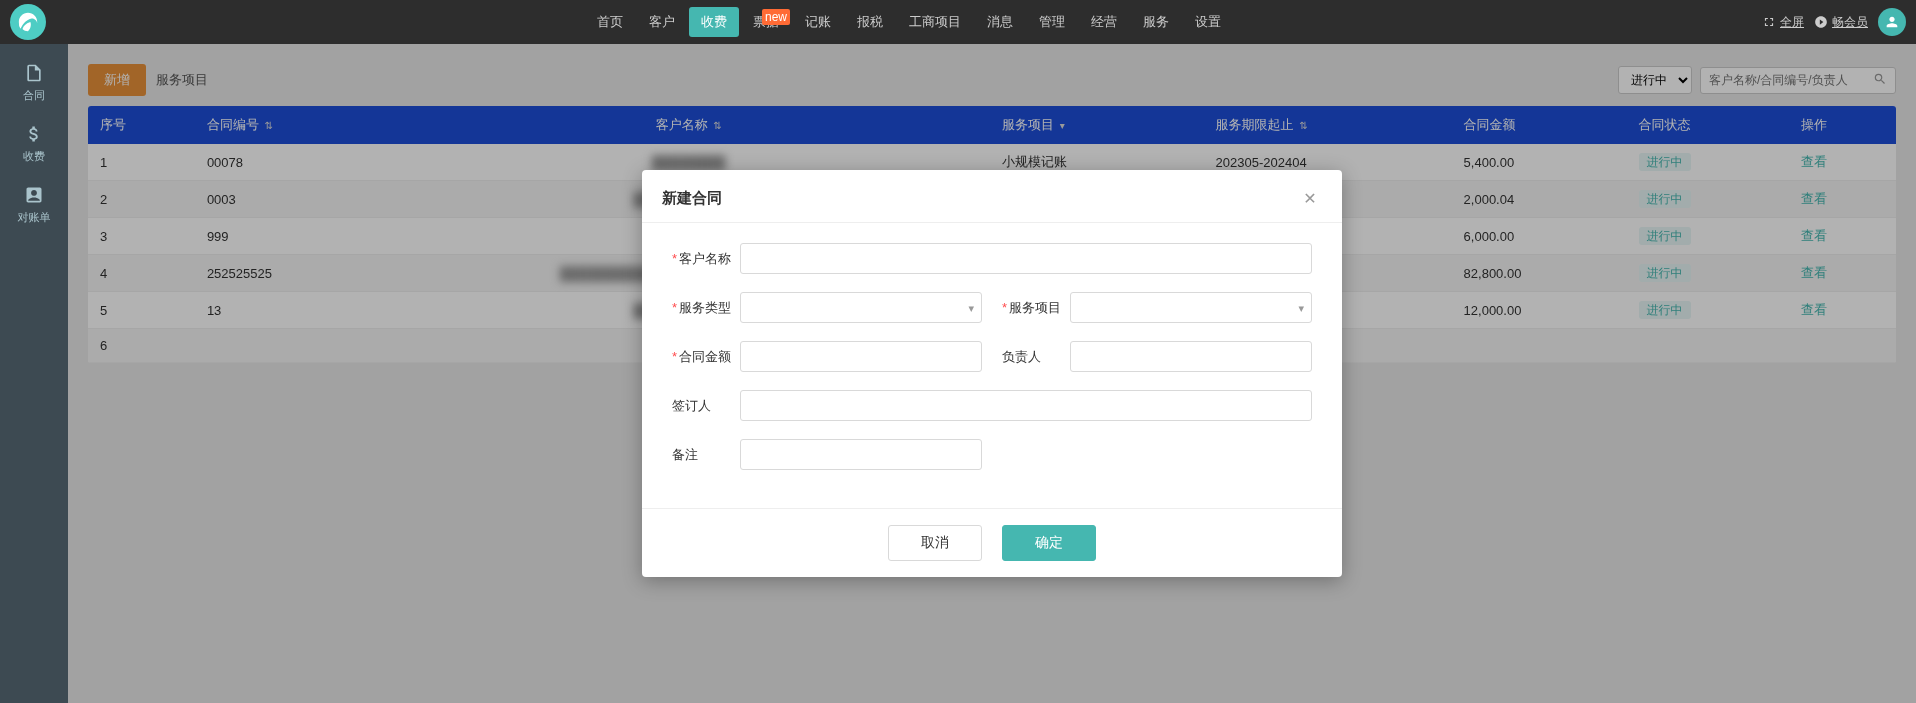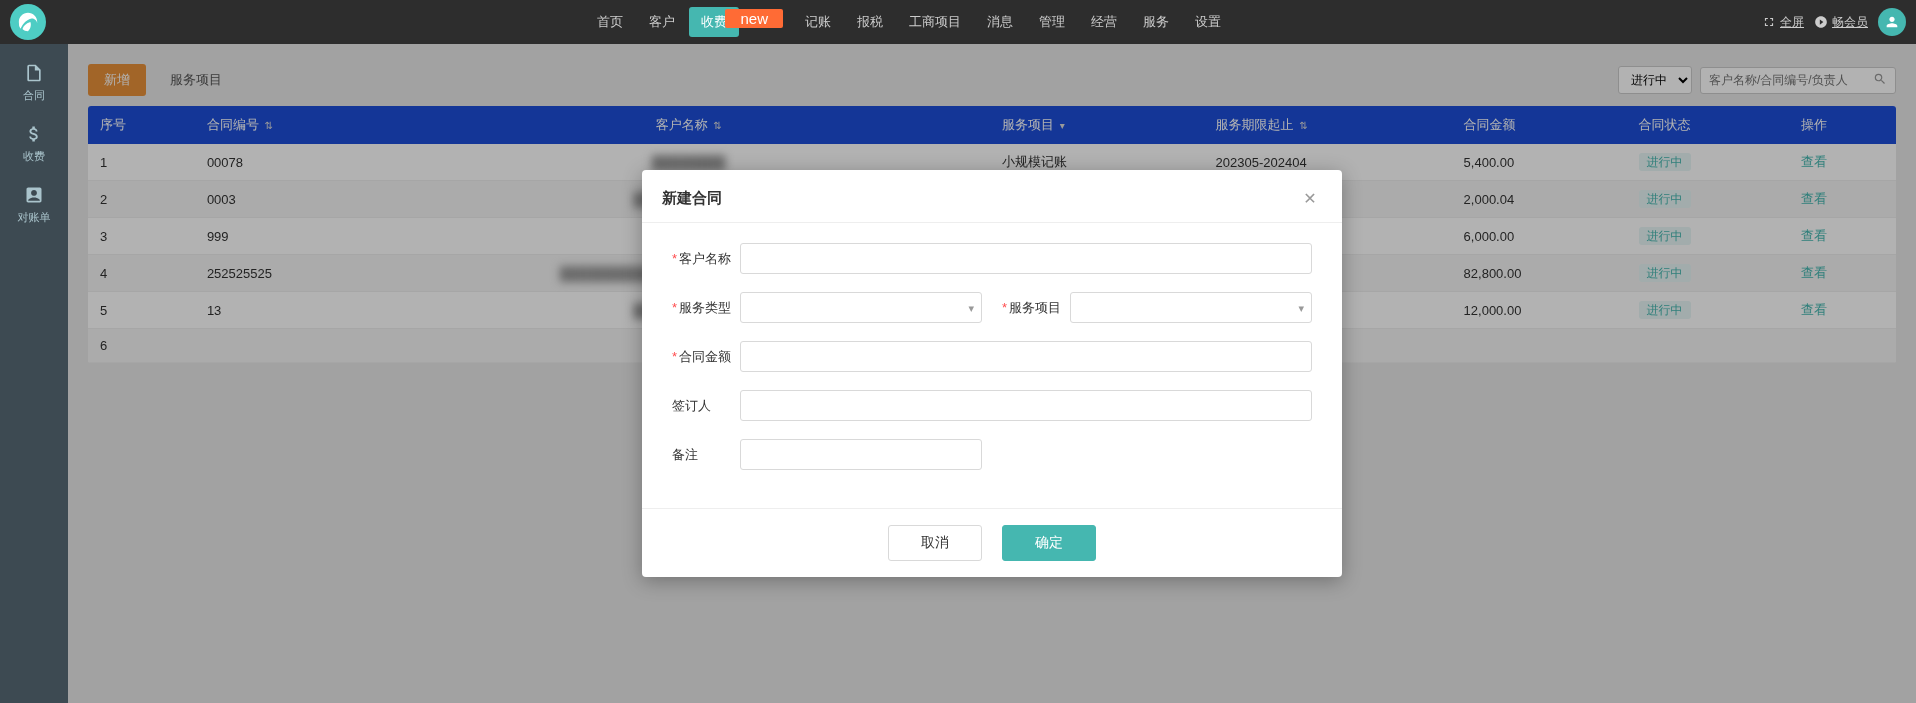--- a/index.html
+++ b/index.html
@@ -35,25 +35,25 @@
       font-size: 13px;
       position: relative;
       white-space: nowrap;
     }
     .nav-item.active {
       background: #45b7b0;
       color: #fff;
     }
     .nav-item .new-badge {
       position: absolute;
-      top: 2px; right: 8px;
+      top: 2px; right: 1px;
       background: #ff6b35;
       color: #fff;
-      font-size: 15px;
-      padding: 1px 15px;
+      font-size: 12px;
+      padding: 1px 3px;
       border-radius: 2px;
     }
     .top-nav-right {
       display: flex; align-items: center; gap: 10px;
       color: #ccc; font-size: 12px; text-decoration: underline;
     }
     .fullscreen-btn, .member-btn {
       display: flex; align-items: center; gap: 4px;
       cursor: pointer; color: #ccc;
     }
@@ -105,21 +105,21 @@
       background: #e8e8e8;
       padding: 20px;
       position: relative;
       overflow: auto;
     }
 
     
     .table-toolbar {
       display: flex;
       align-items: center;
-      gap: 24px;
+      gap: 10px;
       margin-bottom: 10px;
     }
     .btn-new {
       background: #e8913a;
       color: #fff;
       border: none;
       padding: 7px 16px;
       border-radius: 3px;
       cursor: pointer;
       font-size: 13px;
@@ -583,20 +583,24 @@
             </div>
           </div>
 
           <div class="form-row">
             <div class="form-group">
               <span class="form-label">
                 <span class="required-star">*</span><span>合同金额</span>
               </span>
               <input type="text" class="form-input" style="">
             </div>
+            <div class="form-group">
+              <span class="form-label">负责人</span>
+              <input type="text" class="form-input" style="">
+            </div>
           </div>
 
           <div class="form-row">
             <div class="form-group">
               <span class="form-label">签订人</span>
               <input type="text" class="form-input" style="">
             </div>
           </div>
 
           <div class="form-row">

